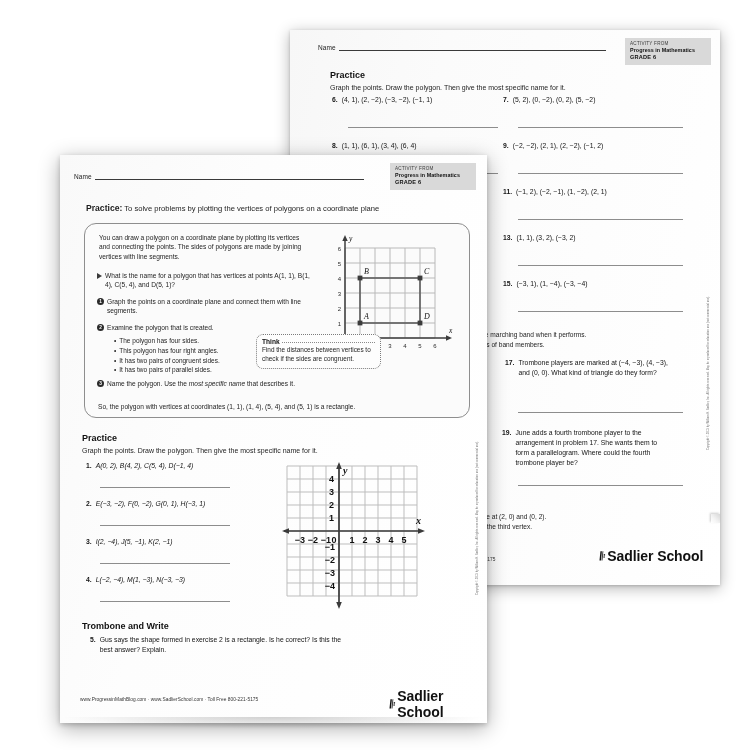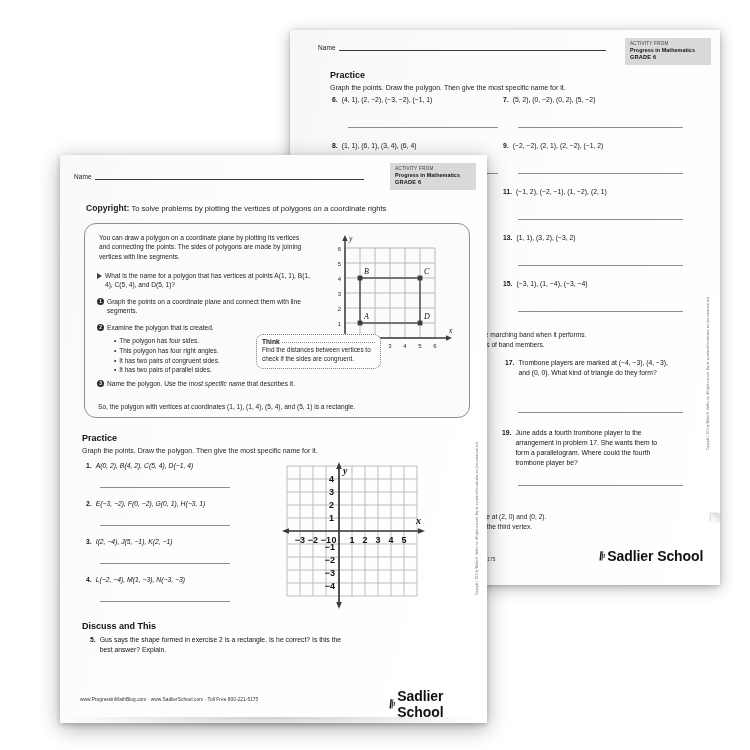--- a/index.html
+++ b/index.html
@@ -214,21 +214,21 @@
       <span class="name-rule"></span>
     </div>
 
     <div class="badge" style="position:absolute;left:330px;top:8px;width:76px;">
       <div class="b1">ACTIVITY FROM</div>
       <div class="b2">Progress in Mathematics</div>
       <div class="b3">GRADE 6</div>
     </div>
 
     <div class="obj-line" style="position:absolute;left:26px;top:48px;width:390px;">
-      <b>Copyright:</b><span> To solve problems by plotting the vertices of polygons on a coordinate rights</span>
+      <b>Practice:</b><span> To solve problems by plotting the vertices of polygons on a coordinate plane</span>
     </div>
 
     <div class="example-box" style="left:24px;top:68px;width:384px;height:193px;">
 
       <div class="ex-text" style="position:absolute;left:14px;top:9px;width:208px;">You can draw a polygon on a coordinate plane by plotting its vertices and connecting the points. The sides of polygons are made by joining vertices with line segments.</div>
 
       <div class="step" style="position:absolute;left:12px;top:47px;width:216px;">
         <span class="tri"></span>
         <span class="ex-text">What is the name for a polygon that has vertices at points A(1, 1), B(1, 4), C(5, 4), and D(5, 1)?</span>
       </div>
@@ -416,21 +416,21 @@
           <text x="53" y="92">−1</text>
             <text x="53" y="105">−2</text>
             <text x="53" y="118">−3</text>
             <text x="53" y="131">−4</text>
         </g>
         <text x="134" y="66" font-family="Liberation Serif, serif" font-size="10" font-style="italic" font-weight="bold" fill="#111">x</text>
         <text x="61" y="16" font-family="Liberation Serif, serif" font-size="10" font-style="italic" font-weight="bold" fill="#111">y</text>
       </svg>
     </div>
 
-    <div class="sec-title" style="position:absolute;left:22px;top:466px;">Discuss and This</div>
+    <div class="sec-title" style="position:absolute;left:22px;top:466px;">Trombone and Write</div>
     <div class="item" style="position:absolute;left:30px;top:480px;width:260px;line-height:1.5;">
       <span class="num">5.</span>
       <span class="txt">Gus says the shape formed in exercise 2 is a rectangle. Is he correct? Is this the best answer? Explain.</span>
     </div>
 
     <div class="footer-txt" style="position:absolute;left:20px;top:542px;">www.ProgressinMathBlog.com  ·  www.SadlierSchool.com  ·  Toll Free 800-221-5175</div>
     <div class="logo" style="position:absolute;left:330px;top:533px;">
       <span class="logo-mark">𝄆</span>
       <span class="logo-name">Sadlier School</span>
     </div>

